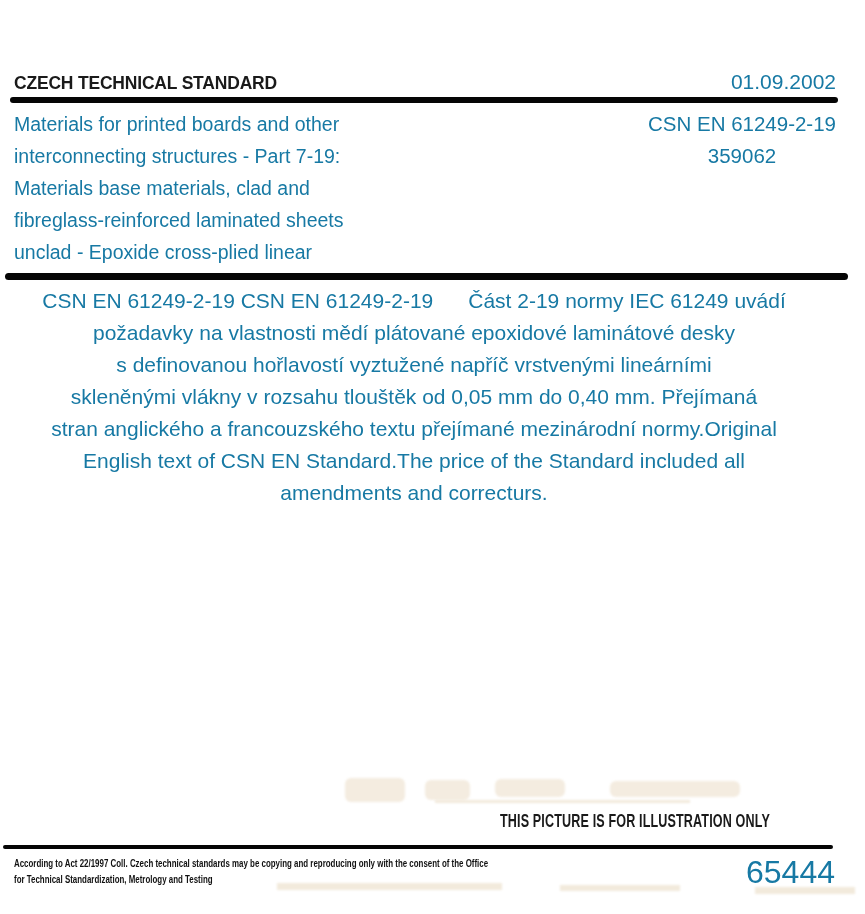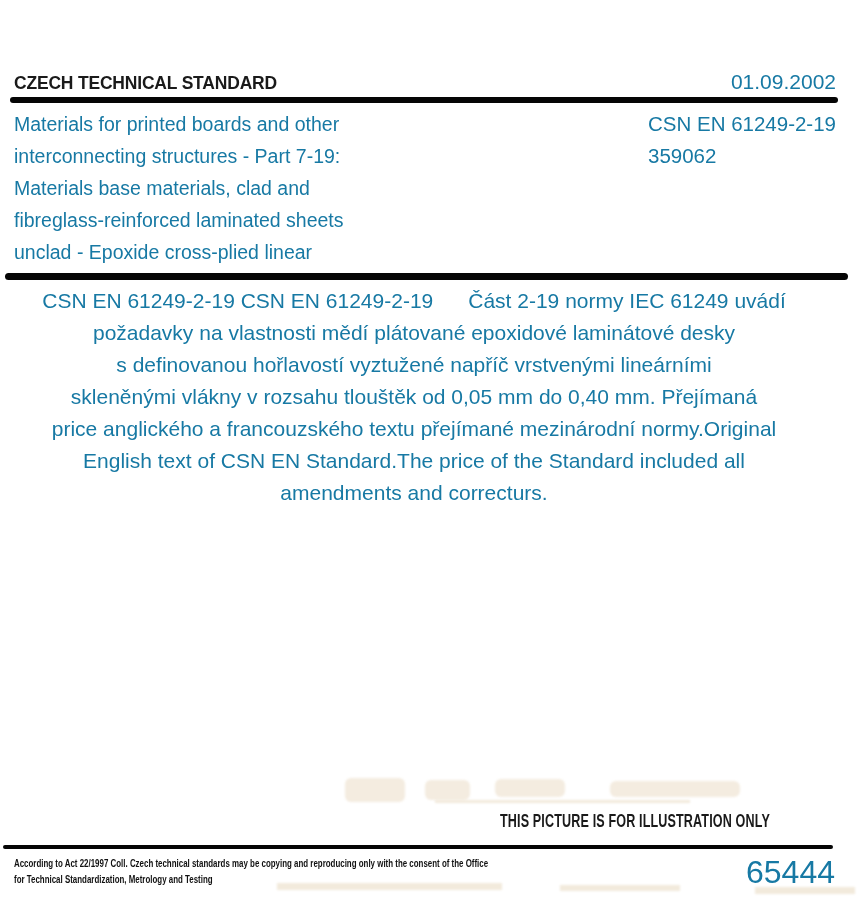--- a/index.html
+++ b/index.html
@@ -25,21 +25,21 @@
   .rule-top{left:10px;top:97px;width:828px;height:6px;}
   .rule-mid{left:5px;top:273px;width:843px;height:7px;border-radius:4px;}
   .rule-footer{left:3px;top:845px;width:830px;height:4px;border-radius:2px;}
   
   .title-block{
     position:absolute;left:14px;top:108px;width:430px;
     font-size:19.5px;line-height:32px;color:#1779a4;
   }
   .ref-block{
     position:absolute;right:29px;top:108px;
-    font-size:20.5px;line-height:32px;color:#1779a4;text-align:left;
+    font-size:20.5px;line-height:32px;color:#1779a4;text-align:center;
   }
   
   .abstract{
     position:absolute;left:14px;top:285px;width:800px;
     font-size:21px;line-height:32px;color:#1779a4;text-align:center;
   }
   .abstract div{white-space:pre;}
   
   .wm{position:absolute;filter:blur(1px);}
   .wm-blob{background:rgba(235,221,198,0.55);border-radius:6px;}
@@ -83,21 +83,21 @@
     <div>CSN EN 61249-2-19</div>
     <div>359062</div>
   </div>
   <div class="rule rule-mid"></div>
 
   <div class="abstract">
     <div>CSN EN 61249-2-19 CSN EN 61249-2-19      Část 2-19 normy IEC 61249 uvádí</div>
     <div>požadavky na vlastnosti mědí plátované epoxidové laminátové desky</div>
     <div>s definovanou hořlavostí vyztužené napříč vrstvenými lineárními</div>
     <div>skleněnými vlákny v rozsahu tlouštěk od 0,05 mm do 0,40 mm. Přejímaná</div>
-    <div>price anglického a francouzského textu přejímané mezinárodní normy.Original</div>
+    <div>stran anglického a francouzského textu přejímané mezinárodní normy.Original</div>
     <div>English text of CSN EN Standard.The price of the Standard included all</div>
     <div>amendments and correcturs.</div>
   </div>
 
   <div class="wm wm-blob" style="left:345px;top:778px;width:60px;height:24px;"></div>
   <div class="wm wm-blob" style="left:425px;top:780px;width:45px;height:20px;"></div>
   <div class="wm wm-blob" style="left:495px;top:779px;width:70px;height:18px;"></div>
   <div class="wm wm-blob" style="left:610px;top:781px;width:130px;height:16px;"></div>
   <div class="wm wm-line" style="left:435px;top:800px;width:255px;height:3px;"></div>
   <div class="wm wm-line" style="left:277px;top:883px;width:225px;height:7px;"></div>

